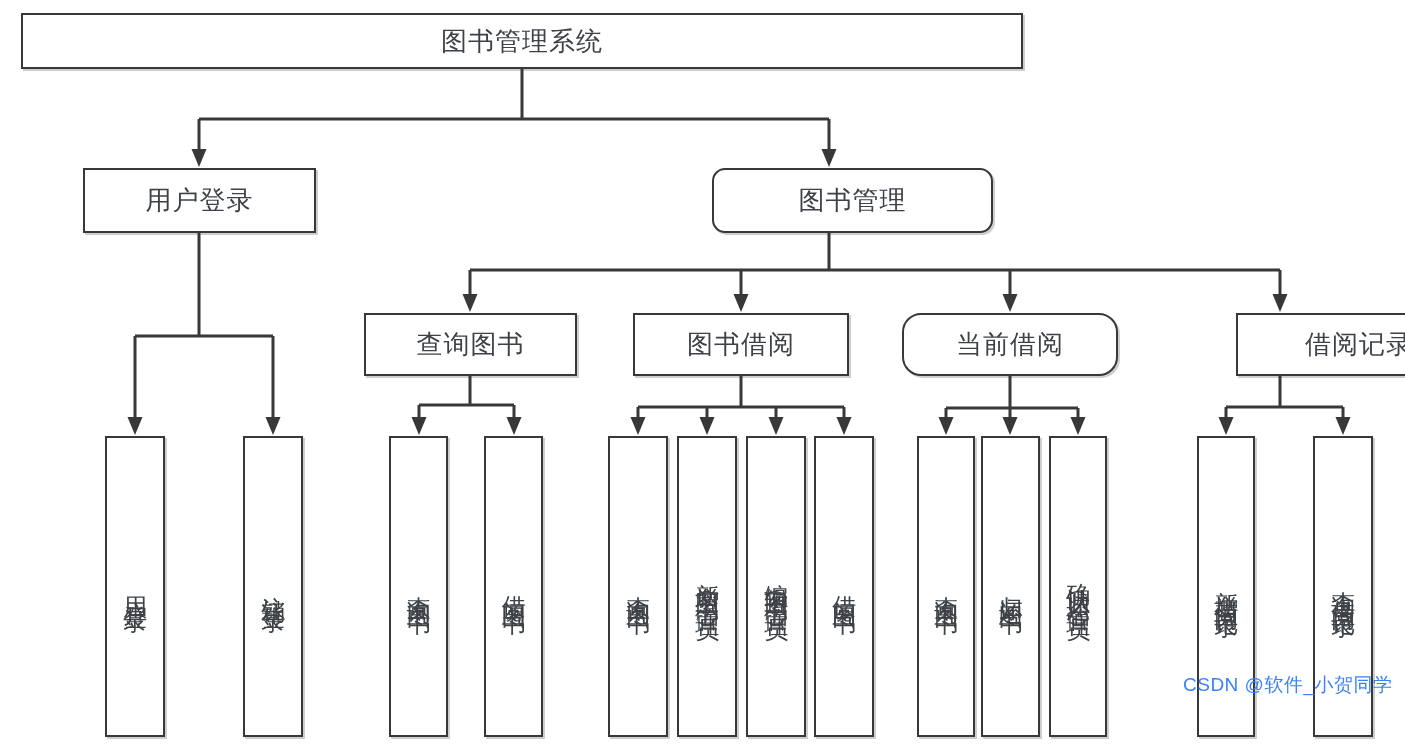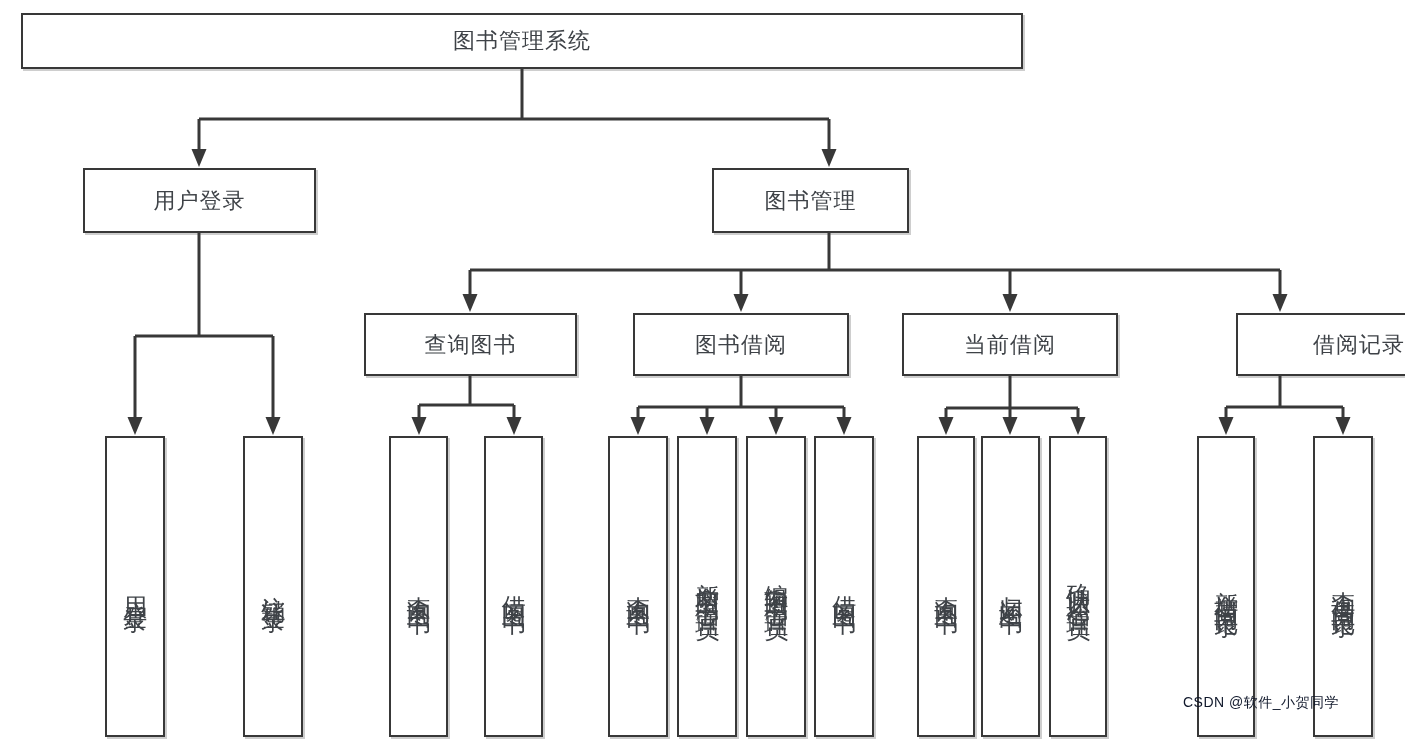--- a/index.html
+++ b/index.html
@@ -27,64 +27,64 @@
     background: #ffffff;
     border: 2px solid #383838;
     box-shadow: 2px 2px 0 rgba(60,60,60,0.25);
     display: flex;
     align-items: center;
     justify-content: center;
     color: #3e4247;
     z-index: 2;
   }
   .hbox .label {
-    font-size: 22px;
+    font-size: 26px;
     letter-spacing: 1px;
     white-space: nowrap;
   }
   .vbox .label {
     writing-mode: vertical-rl;
     text-orientation: mixed;
     font-size: 24px;
     letter-spacing: 5px;
     line-height: 1.1;
     white-space: nowrap;
   }
   
   .n-root  { left: 21px;   top: 13px;  width: 1002px; height: 56px; }
   
   .n-l2a   { left: 83px;   top: 168px; width: 233px;  height: 65px; }
-  .n-l2b   { left: 712px;  top: 168px; width: 197px;  height: 65px; }
+  .n-l2b   { left: 712px;  top: 168px; width: 281px;  height: 65px; border-radius: 13px; }
   
   .n-l3a   { left: 364px;  top: 313px; width: 213px;  height: 63px; }
   .n-l3b   { left: 633px;  top: 313px; width: 216px;  height: 63px; font-family: Liberation Serif, serif; }
-  .n-l3c   { left: 902px;  top: 313px; width: 216px;  height: 63px; }
+  .n-l3c   { left: 902px;  top: 313px; width: 216px;  height: 63px; border-radius: 19px; }
   .n-l3d   { left: 1236px; top: 313px; width: 246px;  height: 63px; }
   
   .tall    { top: 436px; height: 301px; }
   .n-a1 { left: 105px;  width: 60px; }
   .n-a2 { left: 243px;  width: 60px; }
   .n-b1 { left: 389px;  width: 59px; }
   .n-b2 { left: 484px;  width: 59px; }
   .n-c1 { left: 608px;  width: 60px; }
   .n-c2 { left: 677px;  width: 60px; }
   .n-c3 { left: 746px;  width: 60px; }
   .n-c4 { left: 814px;  width: 60px; }
   .n-d1 { left: 917px;  width: 58px; }
   .n-d2 { left: 981px;  width: 59px; }
   .n-d3 { left: 1049px; width: 58px; }
   .n-e1 { left: 1197px; width: 58px; }
   .n-e2 { left: 1313px; width: 60px; }
 
   .watermark {
     position: absolute;
     left: 1183px;
-    top: 694px;
-    font-size: 14px;
-    color: #0f172a;
+    top: 672px;
+    font-size: 19px;
+    color: #3b82f6;
     letter-spacing: 0.5px;
     white-space: nowrap;
     z-index: 3;
   }
 </style>
 </head>
 <body>
 
 <div class="canvas">
 

